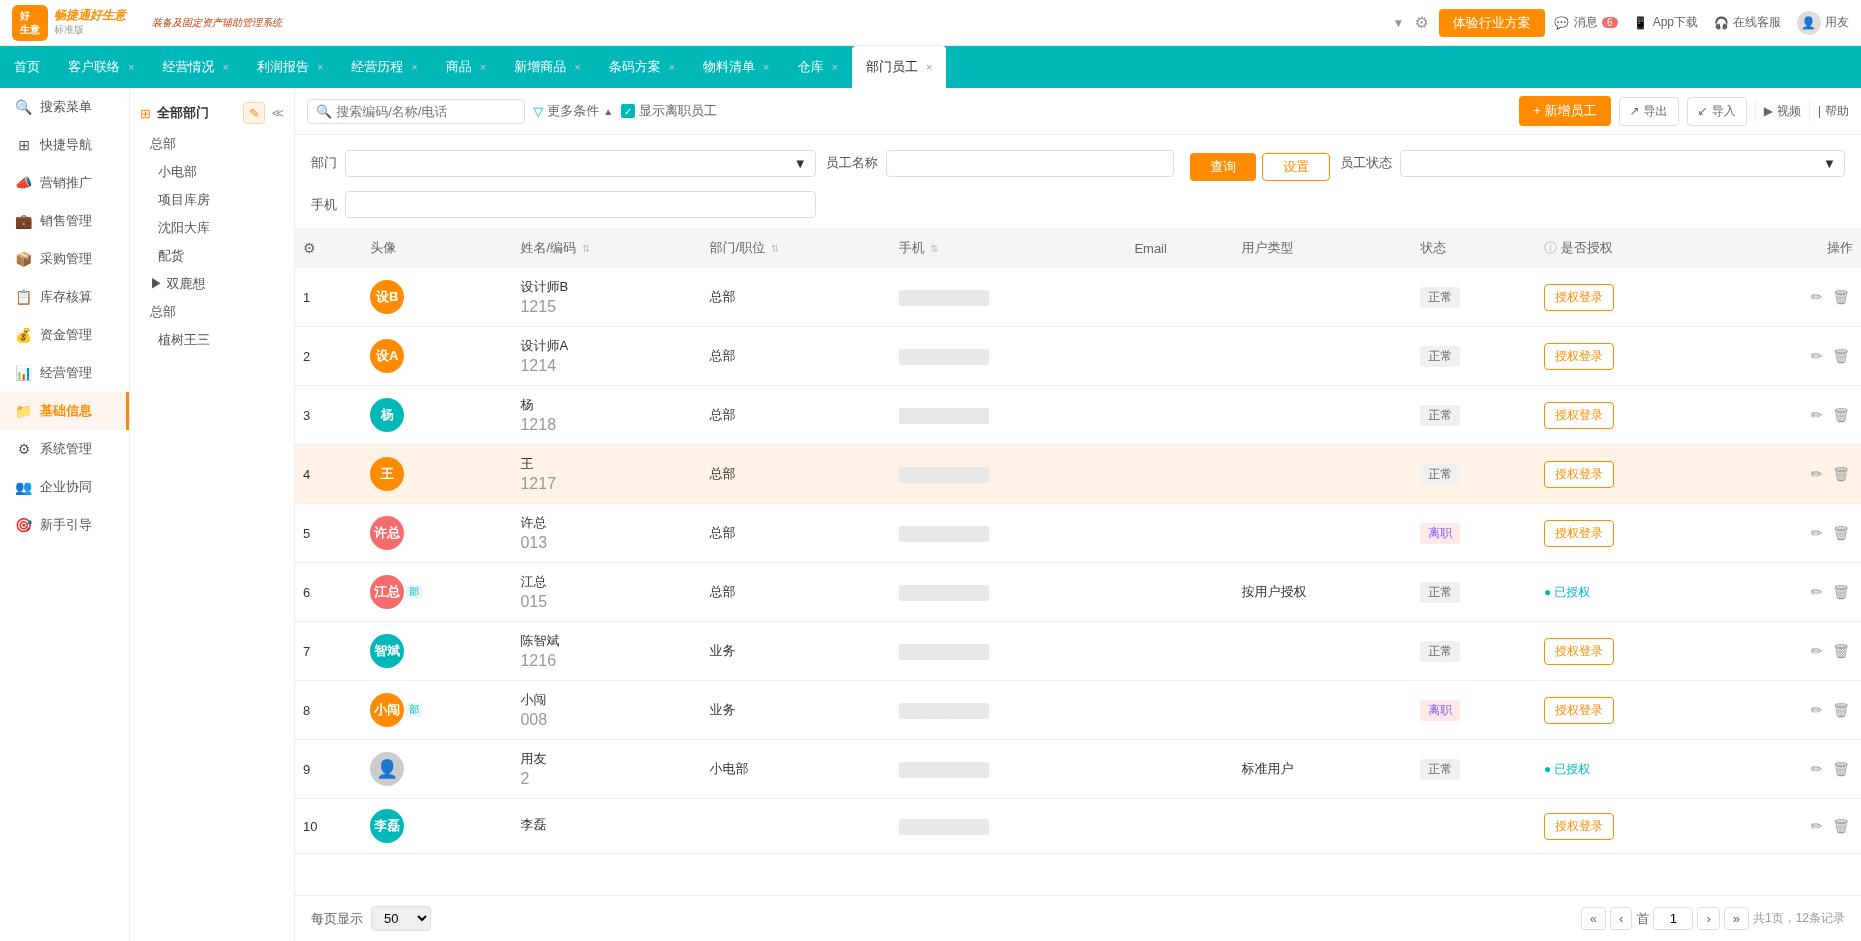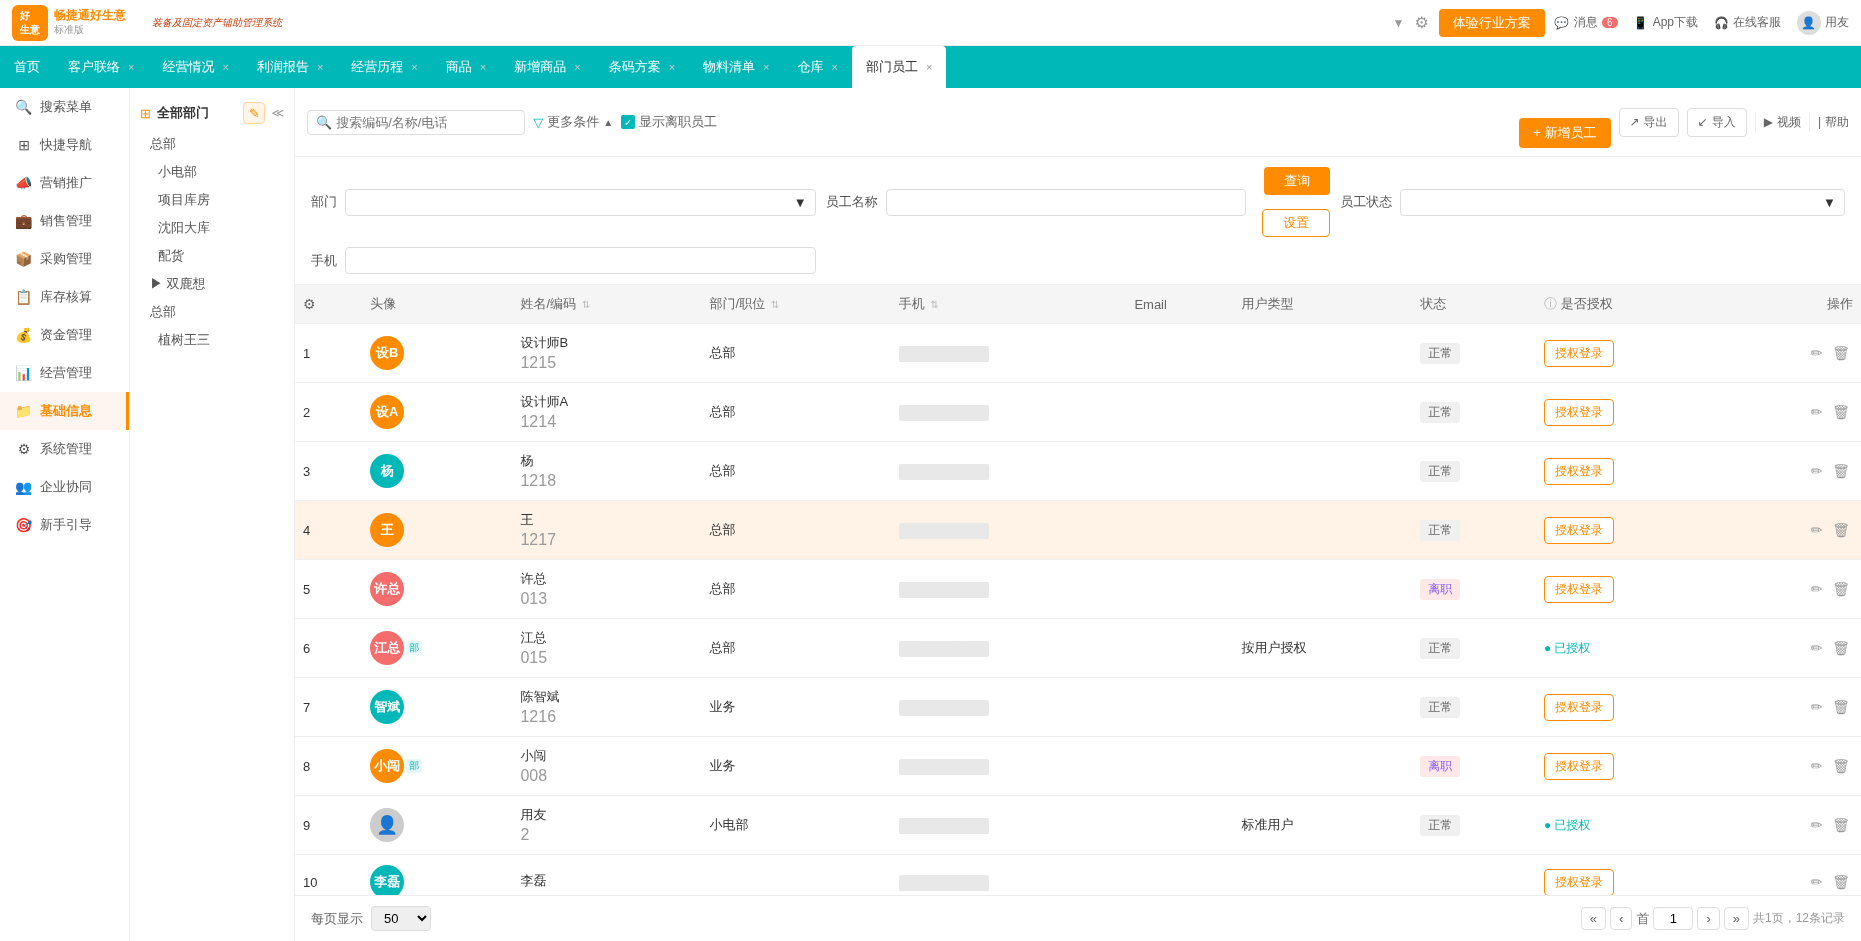--- a/index.html
+++ b/index.html
@@ -6,21 +6,21 @@
     body { font-family: 'Microsoft YaHei', Arial, sans-serif; font-size: 13px; background: #f5f5f5; color: #333; }
 
     
     .top-bar {
       display: flex; align-items: center; height: 46px;
       background: #fff; border-bottom: 1px solid #eee;
       padding: 0 12px; gap: 10px;
     }
     .logo-area { display: flex; align-items: center; gap: 6px; width: 130px; }
     .logo-icon { width: 36px; height: 36px; background: #ff8c00; border-radius: 6px; display: flex; align-items: center; justify-content: center; color: #fff; font-size: 10px; font-weight: bold; }
-    .logo-text { font-size: 12px; color: #ff8c00; font-weight: bold; line-height: 1.3; }
+    .logo-text { font-size: 12px; color: #ff8c00; font-weight: bold; line-height: 1.3; font-style: italic; }
     .logo-sub { font-size: 10px; color: #999; }
     .system-title { font-size: 10px; color: #c2410c; flex: 1; font-style: italic; }
     .top-right { display: flex; align-items: center; gap: 16px; margin-left: auto; }
     .top-btn { display: flex; align-items: center; gap: 4px; font-size: 12px; color: #666; cursor: pointer; }
     .badge { background: #f56c6c; color: #fff; border-radius: 10px; font-size: 10px; padding: 0 5px; min-width: 16px; text-align: center; }
     .experience-btn { background: #ff8c00; color: #fff; border: none; border-radius: 4px; padding: 5px 14px; font-size: 13px; cursor: pointer; }
 
     
     .nav-bar {
       background: #00b8b8; display: flex; align-items: center; height: 42px;
@@ -61,32 +61,32 @@
 
     
     .toolbar { background: #fff; padding: 8px 12px; display: flex; align-items: center; gap: 8px; border-bottom: 1px solid #eee; }
     .search-bar { display: flex; align-items: center; border: 1px solid #ddd; border-radius: 4px; padding: 4px 8px; gap: 4px; }
     .search-bar input { border: none; outline: none; font-size: 13px; width: 180px; }
     .filter-btn { display: flex; align-items: center; gap: 4px; color: #666; font-size: 13px; cursor: pointer; }
     .filter-btn .arrow { font-size: 10px; }
     .show-inactive { display: flex; align-items: center; gap: 4px; font-size: 13px; color: #666; }
     .checkbox-checked { width: 14px; height: 14px; background: #00b8b8; border-radius: 2px; display: flex; align-items: center; justify-content: center; color: #fff; font-size: 10px; }
     .toolbar-right { margin-left: auto; display: flex; align-items: center; gap: 8px; }
-    .btn-add { background: #ff8c00; color: #fff; border: none; border-radius: 4px; padding: 6px 14px; font-size: 13px; cursor: pointer; display: flex; align-items: center; gap: 4px; margin-top: 22px; }
+    .btn-add { background: #ff8c00; color: #fff; border: none; border-radius: 4px; padding: 6px 14px; font-size: 13px; cursor: pointer; display: flex; align-items: center; gap: 4px; }
     .btn-outline { color: #666; border: 1px solid #ddd; border-radius: 4px; padding: 5px 10px; font-size: 12px; cursor: pointer; background: #fff; display: flex; align-items: center; gap: 4px; }
     .btn-text { color: #666; font-size: 12px; cursor: pointer; display: flex; align-items: center; gap: 4px; }
     .divider-v { width: 1px; height: 20px; background: #eee; }
 
     
     .filter-form { background: #fff; padding: 10px 16px; border-bottom: 1px solid #eee; display: grid; grid-template-columns: 1fr 1fr 1fr; gap: 10px; align-items: center; }
     .filter-row { display: flex; align-items: center; gap: 8px; }
     .filter-label { font-size: 13px; color: #555; white-space: nowrap; }
     .filter-select { flex: 1; border: 1px solid #ddd; border-radius: 4px; padding: 5px 8px; font-size: 13px; outline: none; background: #fff; display: flex; align-items: center; justify-content: space-between; cursor: pointer; }
     .filter-input { flex: 1; border: 1px solid #ddd; border-radius: 4px; padding: 5px 8px; font-size: 13px; outline: none; }
-    .filter-actions { display: flex; flex-direction: column; gap: 6px; align-items: flex-end; }
+    .filter-actions { display: flex; flex-direction: row; gap: 6px; align-items: flex-end; }
     .btn-query { background: #ff8c00; color: #fff; border: none; border-radius: 4px; padding: 5px 20px; font-size: 13px; cursor: pointer; }
     .btn-set { background: #fff; color: #ff8c00; border: 1px solid #ff8c00; border-radius: 4px; padding: 4px 20px; font-size: 13px; cursor: pointer; margin-top: 8px; }
 
     
     .table-area { flex: 1; overflow-y: auto; background: #fff; }
     table { width: 100%; border-collapse: collapse; font-size: 13px; }
     thead tr { background: #f5f5f5; }
     th { padding: 10px 8px; text-align: left; font-weight: normal; color: #666; border-bottom: 1px solid #eee; white-space: nowrap; }
     td { padding: 10px 8px; border-bottom: 1px solid #f0f0f0; vertical-align: middle; }
     tr.highlighted td { background: #fff3e8; }

